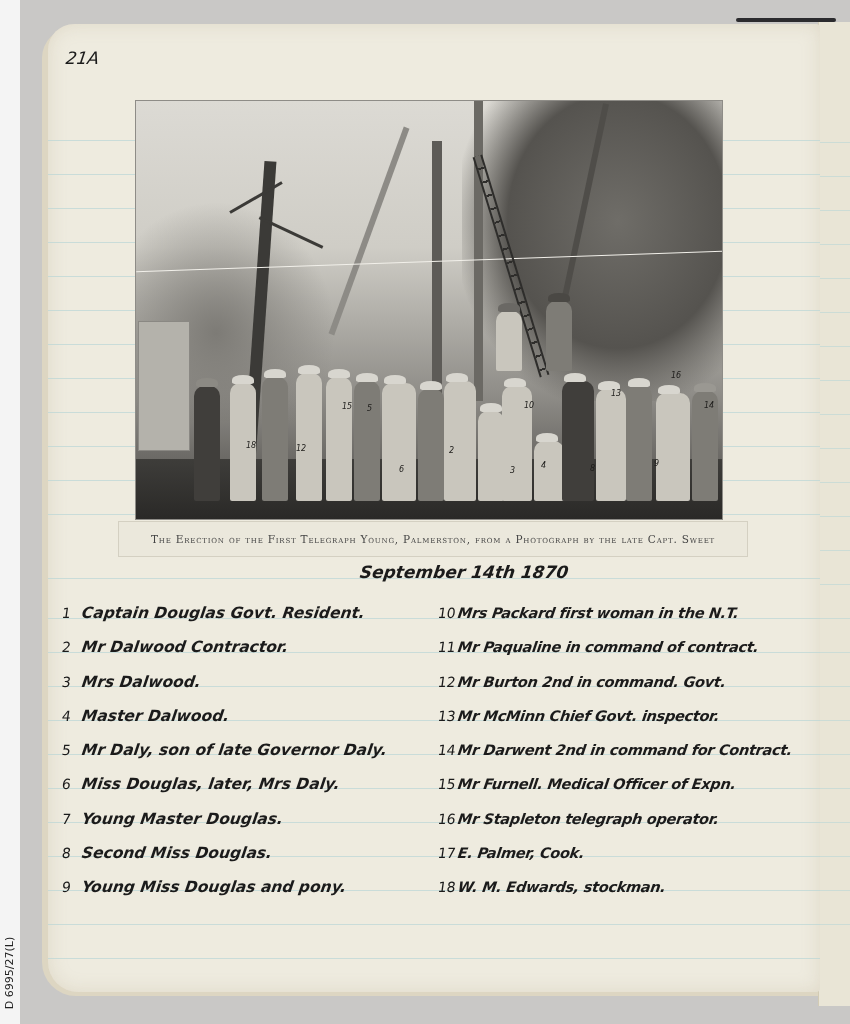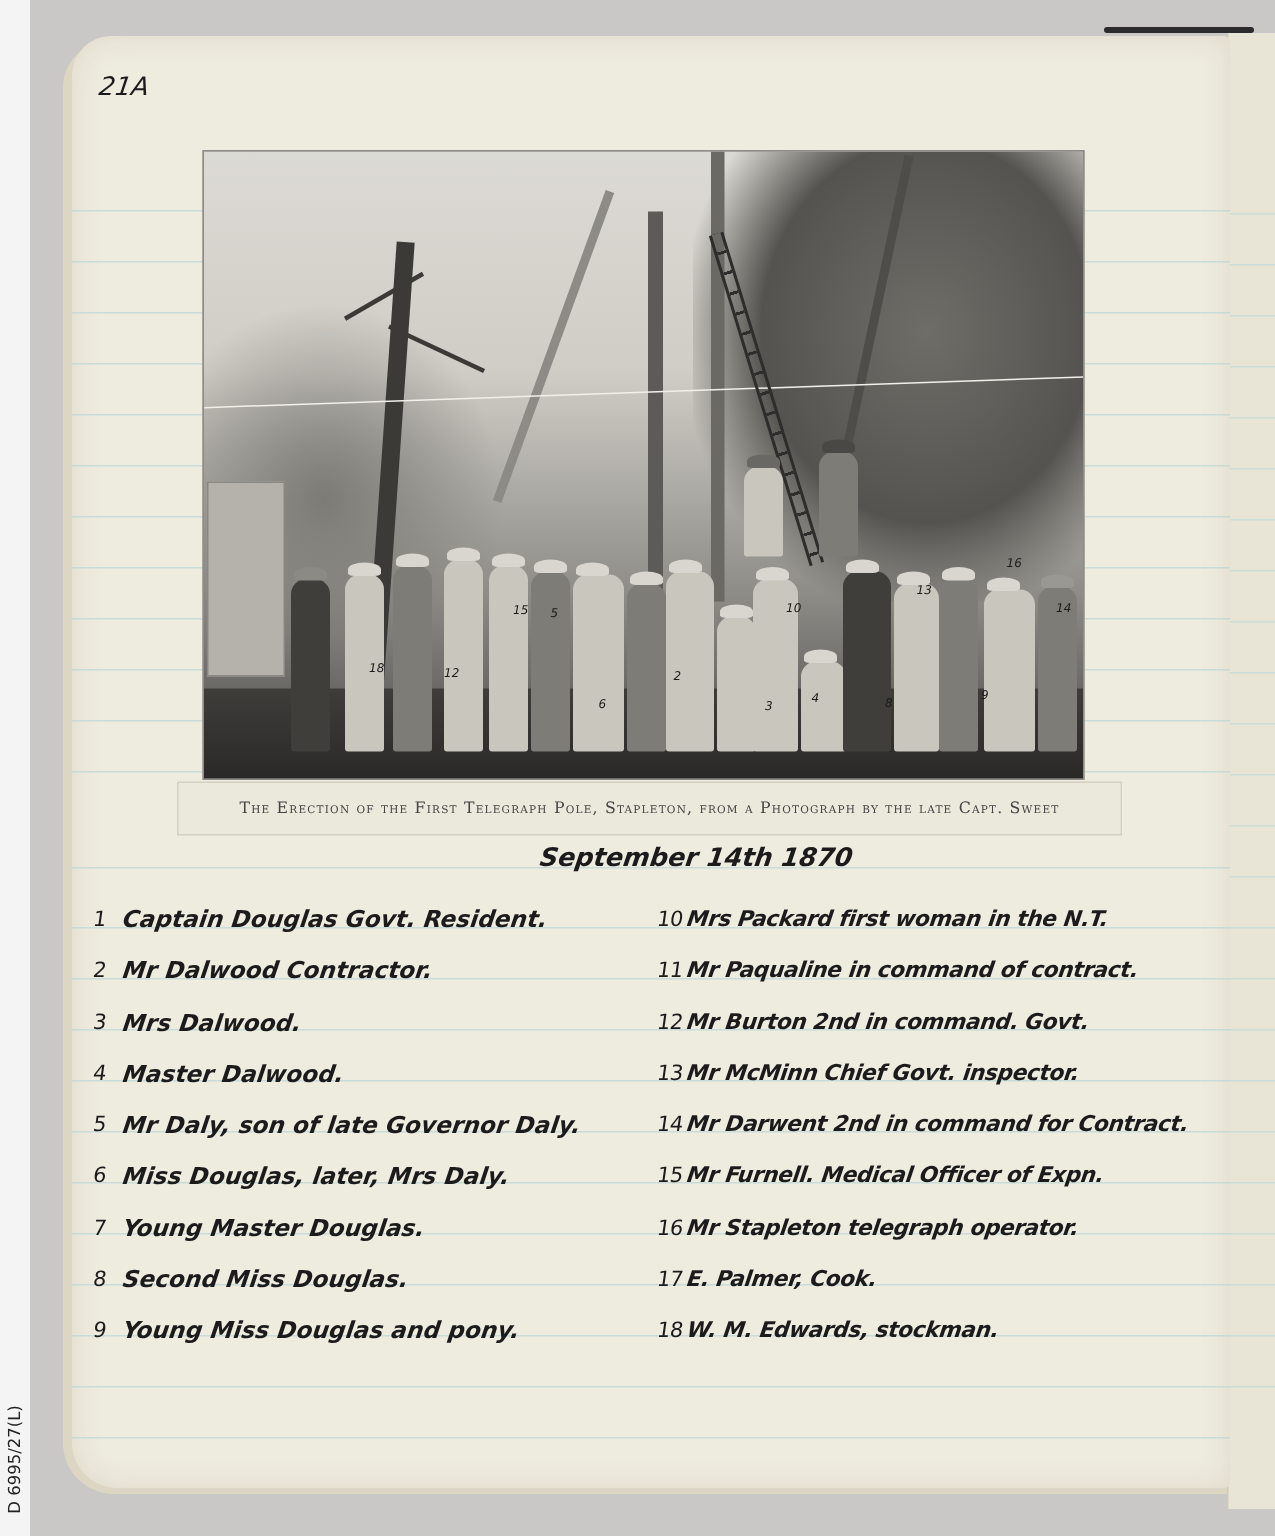--- a/index.html
+++ b/index.html
@@ -303,21 +303,21 @@
   <span class="photo-number" style="left:405px;top:360px;">4</span>
   <span class="photo-number" style="left:454px;top:363px;">8</span>
   <span class="photo-number" style="left:518px;top:358px;">9</span>
   <span class="photo-number" style="left:388px;top:300px;">10</span>
   <span class="photo-number" style="left:475px;top:288px;">13</span>
   <span class="photo-number" style="left:535px;top:270px;">16</span>
   <span class="photo-number" style="left:568px;top:300px;">14</span>
 </div>
 
 <div class="caption-strip">
-  <span class="caption-text">The Erection of the First Telegraph Pole, Stapleton, from a Photograph by the late Capt. Sweet</span>
+  <span class="caption-text">The Erection of the First Telegraph Young, Palmerston, from a Photograph by the late Capt. Sweet</span>
 </div>
 
 <div class="date-heading hand">September 14th 1870</div>
 
 <div class="legend-col left">
   <div class="legend-item hand">
       <span class="legend-num">1</span>
       <span>Captain Douglas Govt. Resident.</span>
     </div>
   <div class="legend-item hand">

